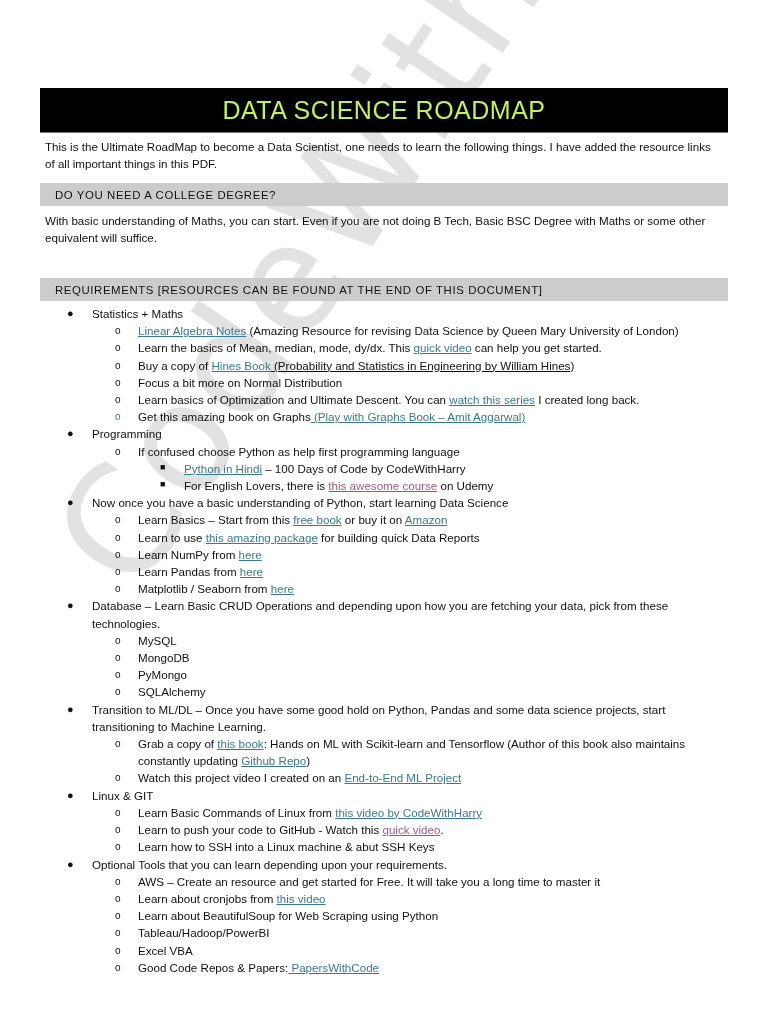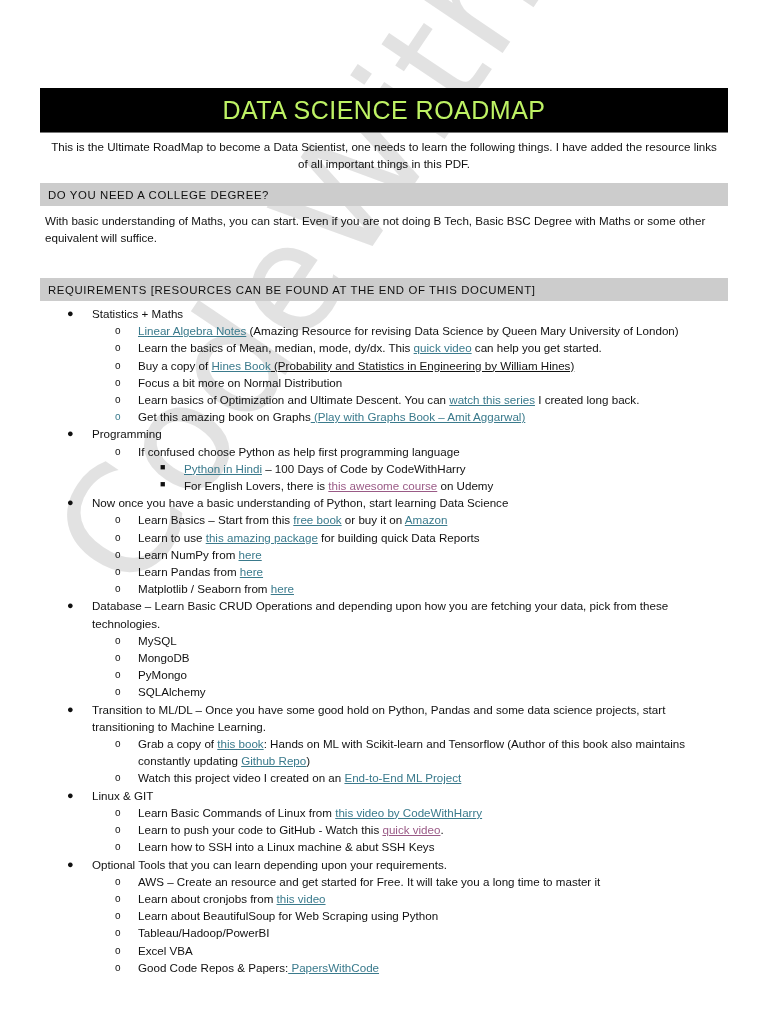--- a/index.html
+++ b/index.html
@@ -5,23 +5,23 @@
   html, body { margin: 0; padding: 0; }
   body {
     width: 768px; height: 1024px; background: #ffffff; position: relative; overflow: hidden;
     font-family: "Liberation Sans", "DejaVu Sans", sans-serif; color: #111;
   }
   .page { position: absolute; left: 40px; top: 64px; width: 688px; }
   .title-bar {
     background: #000; color: #bef264; height: 44px; display: flex; align-items: center; justify-content: center;
     font-size: 25px; letter-spacing: 0.5px; border-bottom: 1px solid #777; margin-top: 24px;
   }
-  .intro { font-size: 11.6px; line-height: 17px; padding: 5px 5px 0 5px; height: 50px; box-sizing: border-box; text-align: center; }
+  .intro { font-size: 11.6px; line-height: 17px; padding: 5px 5px 0 5px; height: 50px; box-sizing: border-box; }
   .section-head {
-    background: #cccccc; height: 23px; display: flex; align-items: center; padding-left: 8px;
+    background: #cccccc; height: 23px; display: flex; align-items: center; padding-left: 15px;
     font-size: 11.4px; letter-spacing: 0.6px; color: #111;
   }
   .para { font-size: 11.6px; line-height: 17px; padding: 6px 5px 0 5px; height: 72px; box-sizing: border-box; }
   ul.l1 { list-style: none; margin: 0; padding: 4px 0 0 0; font-size: 11.6px; line-height: 17.2px; }
   ul.l1 > li { position: relative; padding-left: 52px; }
   ul.l1 > li > .b1 { position: absolute; left: 27px; top: 0; font-size: 11px; }
   ul.l2 { list-style: none; margin: 0; padding: 0; }
   ul.l2 > li { position: relative; padding-left: 46px; }
   ul.l2 > li > .b2 { position: absolute; left: 23px; top: 0; font-size: 10px; }
   ul.l3 { list-style: none; margin: 0; padding: 0; }

